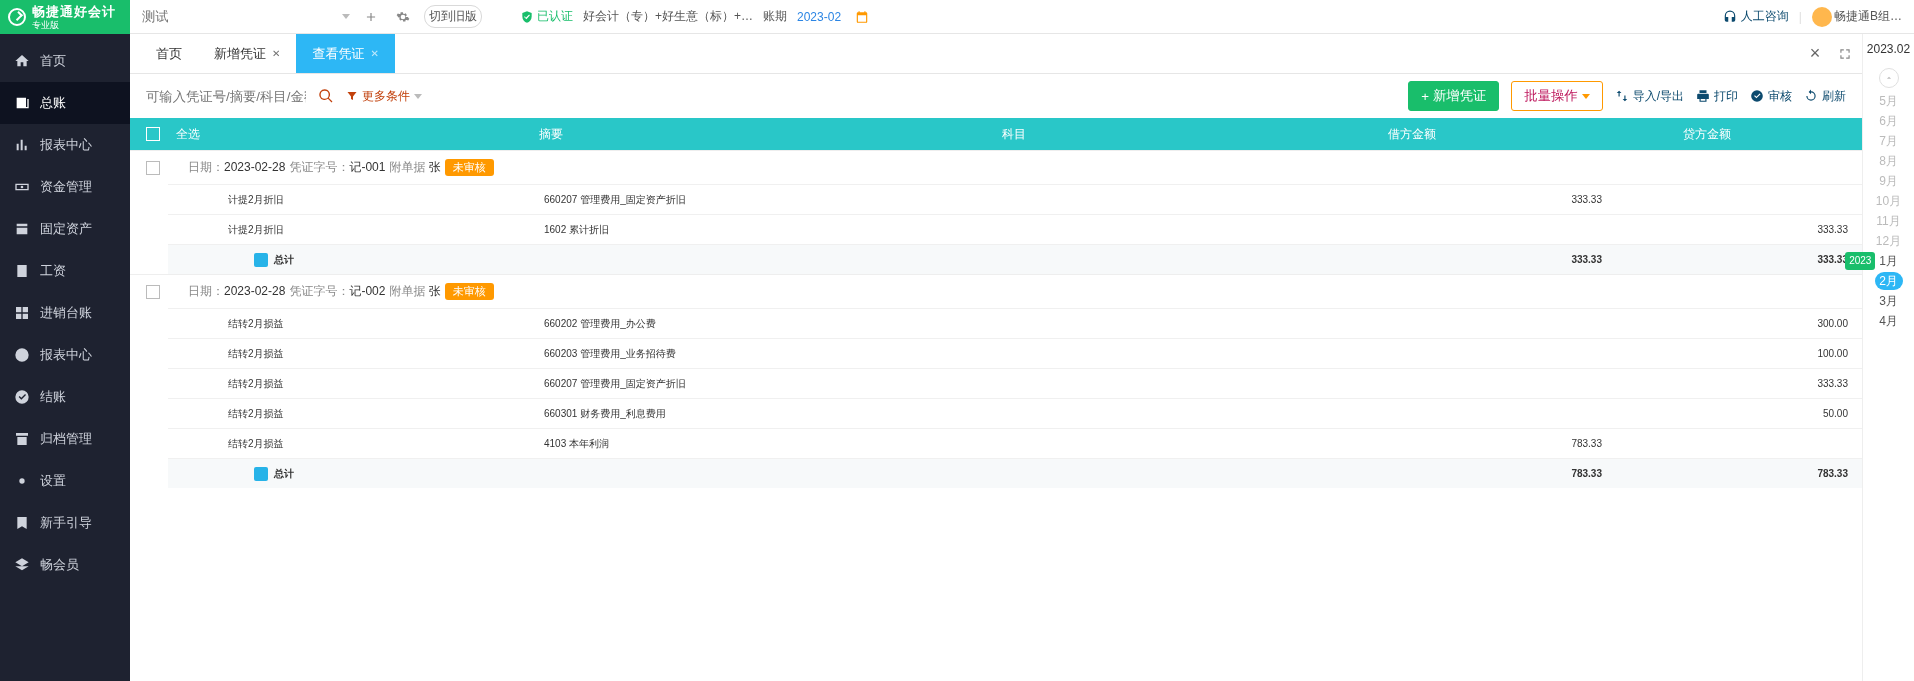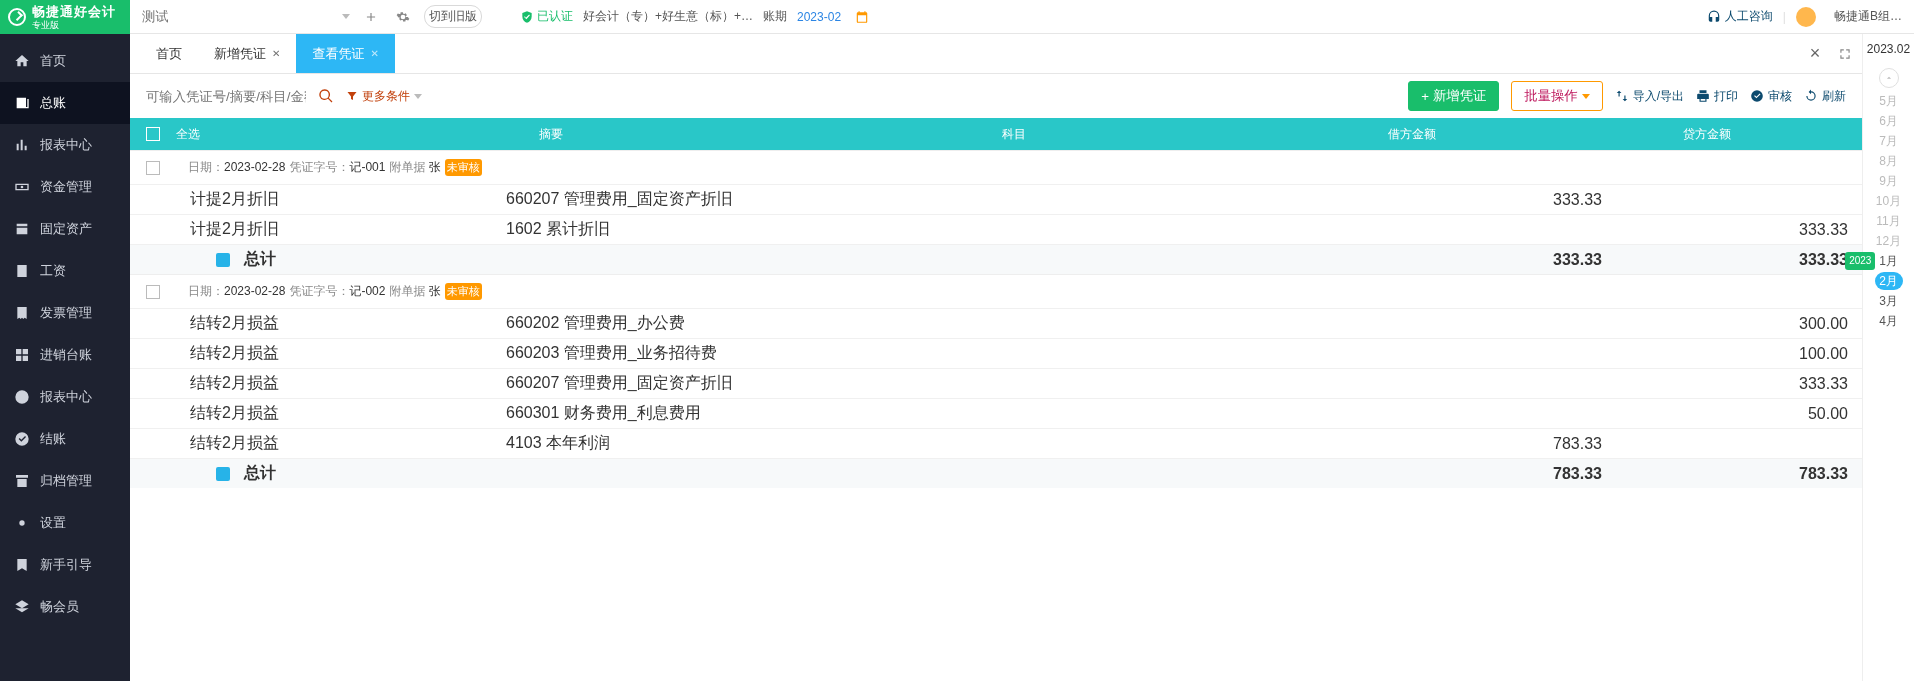--- a/index.html
+++ b/index.html
@@ -23,21 +23,21 @@
 .topbar { height:34px; background:#fff; border-bottom:1px solid #e6e6e6; display:flex; align-items:center; padding:0 12px; gap:10px; color:#555; }
 .combo { border:none; background:transparent; width:190px; color:#888; }
 .chev-down { width:0; height:0; border-left:4px solid transparent; border-right:4px solid transparent; border-top:5px solid #bbb; }
 .top-icon-btn { width:22px; height:22px; display:flex; align-items:center; justify-content:center; cursor:pointer; color:#888; border-radius:3px; }
 .legacy-btn { border:1px solid #d9d9d9; border-radius:11px; padding:2px 4px; cursor:pointer; color:#555; }
 .badge-auth { color:#19be6b; display:flex; align-items:center; gap:3px; }
 .badge-auth svg{width:14px;height:14px;}
 .crumb { color:#555; }
 .period-val { color:#2b85e4; }
 .top-spacer { flex:1; }
-.user-area { display:flex; align-items:center; gap:18px; }
+.user-area { display:flex; align-items:center; gap:2px; }
 .avatar { width:20px; height:20px; border-radius:50%; background:#ffb74d; display:inline-block; }
 
 
 .tabrow { height:40px; border-bottom:1px solid #e6e6e6; display:flex; align-items:stretch; padding-left:10px; position:relative; }
 .tab { display:flex; align-items:center; padding:0 16px; font-size:13px; color:#333; gap:6px; cursor:pointer; }
 .tab.active { background:#2db7f5; color:#fff; }
 .tab .x { font-size:10px; opacity:.7; cursor:pointer; }
 .tabrow-right { position:absolute; right:6px; top:0; bottom:0; display:flex; align-items:center; gap:8px; }
 
 
@@ -60,31 +60,31 @@
 .th-dr { width:300px; text-align:center;}
 .th-cr { width:300px; text-align:center; padding-right:10px;}
 .chkbox { width:14px; height:14px; border:1px solid #fff; background:transparent; appearance:none; cursor:pointer; }
 .chkbox.dark{border-color:#bbb;}
 
 .grp-hdr { display:flex; align-items:center; height:34px; border-top:1px solid #eee; background:#fff; padding:0 0; font-size:12px;}
 .grp-hdr .cell-chk{ width:46px; display:flex; justify-content:center;}
 .grp-hdr .meta { display:flex; gap:4px; padding-left:12px;}
 .kv-l{color:#888;}
 .kv-v{color:#333;}
-.tag { background:#ff9900; color:#fff; border-radius:3px; padding:1px 2px; font-size:11px; }
-
-.row { display:flex; align-items:center; height:30px; border-top:1px solid #f0f0f0; font-size:16px; }
+.tag { background:#ff9900; color:#fff; border-radius:3px; padding:1px 8px; font-size:11px; }
+
+.row { display:flex; align-items:center; height:30px; border-top:1px solid #f0f0f0; font-size:10px;margin-left:38px; }
 .row .c-pad { width:46px; }
 .row .c-sum { width:330px; padding-left:14px; color:#333;}
 .row .c-subj { flex:1; color:#333;}
 .row .c-dr { width:260px; text-align:right; color:#333;}
 .row .c-cr { width:260px; text-align:right; padding-right:14px; color:#333;}
 
 .row.total { background:#f7f9fa; font-weight:700; }
-.row.total .c-sum { display:flex; align-items:center; gap:14px; padding-left:40px;}
+.row.total .c-sum { display:flex; align-items:center; gap:6px; padding-left:40px;}
 .row.total .t-ico { width:14px; height:14px; background:#27b3e8; border-radius:2px; }
 
 
 .rail { width:52px; border-left:1px solid #eee; display:flex; flex-direction:column; align-items:center; font-size:12px; color:#666; }
 .rail-year { height:30px; display:flex; align-items:center; color:#333; font-weight:500;}
 .rail-arrow { width:20px; height:20px; border:1px solid #e0e0e0; border-radius:50%; display:flex; align-items:center; justify-content:center; color:#bbb; margin:4px 0; cursor:pointer;}
 .rail-months { display:flex; flex-direction:column; gap:2px; align-items:center; }
 .rail-m { height:18px; line-height:18px; color:#bbb; cursor:pointer;}
 .rail-m.cur { background:#2db7f5; color:#fff; border-radius:9px; width:28px; text-align:center;}
 .rail-m.dark{color:#555;}
@@ -145,28 +145,20 @@
           </span>
           <span>固定资产</span>
         </div>
         <div class="nav-item">
           <span class="nav-ico">
             <svg viewBox="0 0 24 24" width="16" height="16">
               <path fill="currentColor" d="M5 3h14v18H5zM8 7h8M8 11h8M8 15h5"></path>
             </svg>
           </span>
           <span>工资</span>
-        </div>
-        <div class="nav-item">
-          <span class="nav-ico">
-            <svg viewBox="0 0 24 24" width="16" height="16">
-              <path fill="currentColor" d="M5 3h14v18l-3-2-2 2-2-2-2 2-2-2-3 2z"></path>
-            </svg>
-          </span>
-          <span>发票管理</span>
         </div>
         <div class="nav-item">
           <span class="nav-ico">
             <svg viewBox="0 0 24 24" width="16" height="16">
               <path fill="currentColor" d="M3 3h8v8H3zM13 3h8v8h-8zM3 13h8v8H3zM13 13h8v8h-8z"></path>
             </svg>
           </span>
           <span>进销台账</span>
         </div>
         <div class="nav-item">

